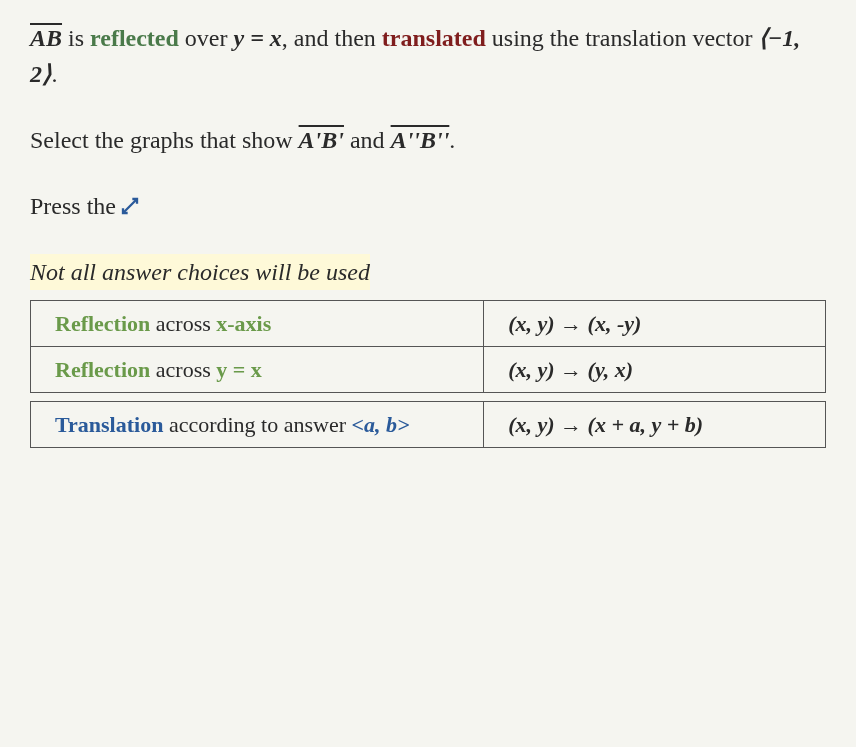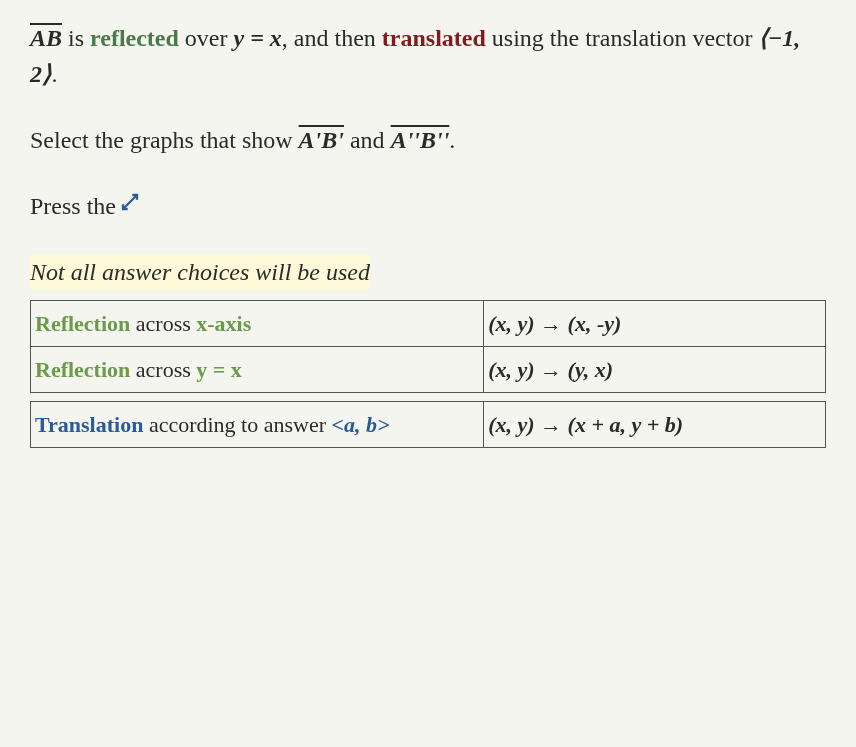--- a/index.html
+++ b/index.html
@@ -35,20 +35,21 @@
     .bold-italic {
       font-weight: bold;
       font-style: italic;
     }
     .instruction {
       margin-bottom: 30px;
     }
     .press-line {
       margin-bottom: 30px;
       display: flex;
+      align-items: center;
     }
     .expand-icon {
       display: inline-flex;
       width: 28px;
       height: 28px;
       position: relative;
     }
     .expand-icon svg {
       width: 100%;
       height: 100%;
@@ -60,21 +61,21 @@
       margin-bottom: 10px;
     }
     table {
       border-collapse: collapse;
       width: 100%;
       font-size: 22px;
       margin-bottom: 8px;
     }
     td {
       border: 1.5px solid #555;
-      padding: 6px 4px;
+      padding: 6px 24px;
       vertical-align: middle;
     }
     td:first-child {
       width: 57%;
     }
     .green-text {
       color: #6a9a4a;
       font-weight: bold;
     }
     .blue-text {

